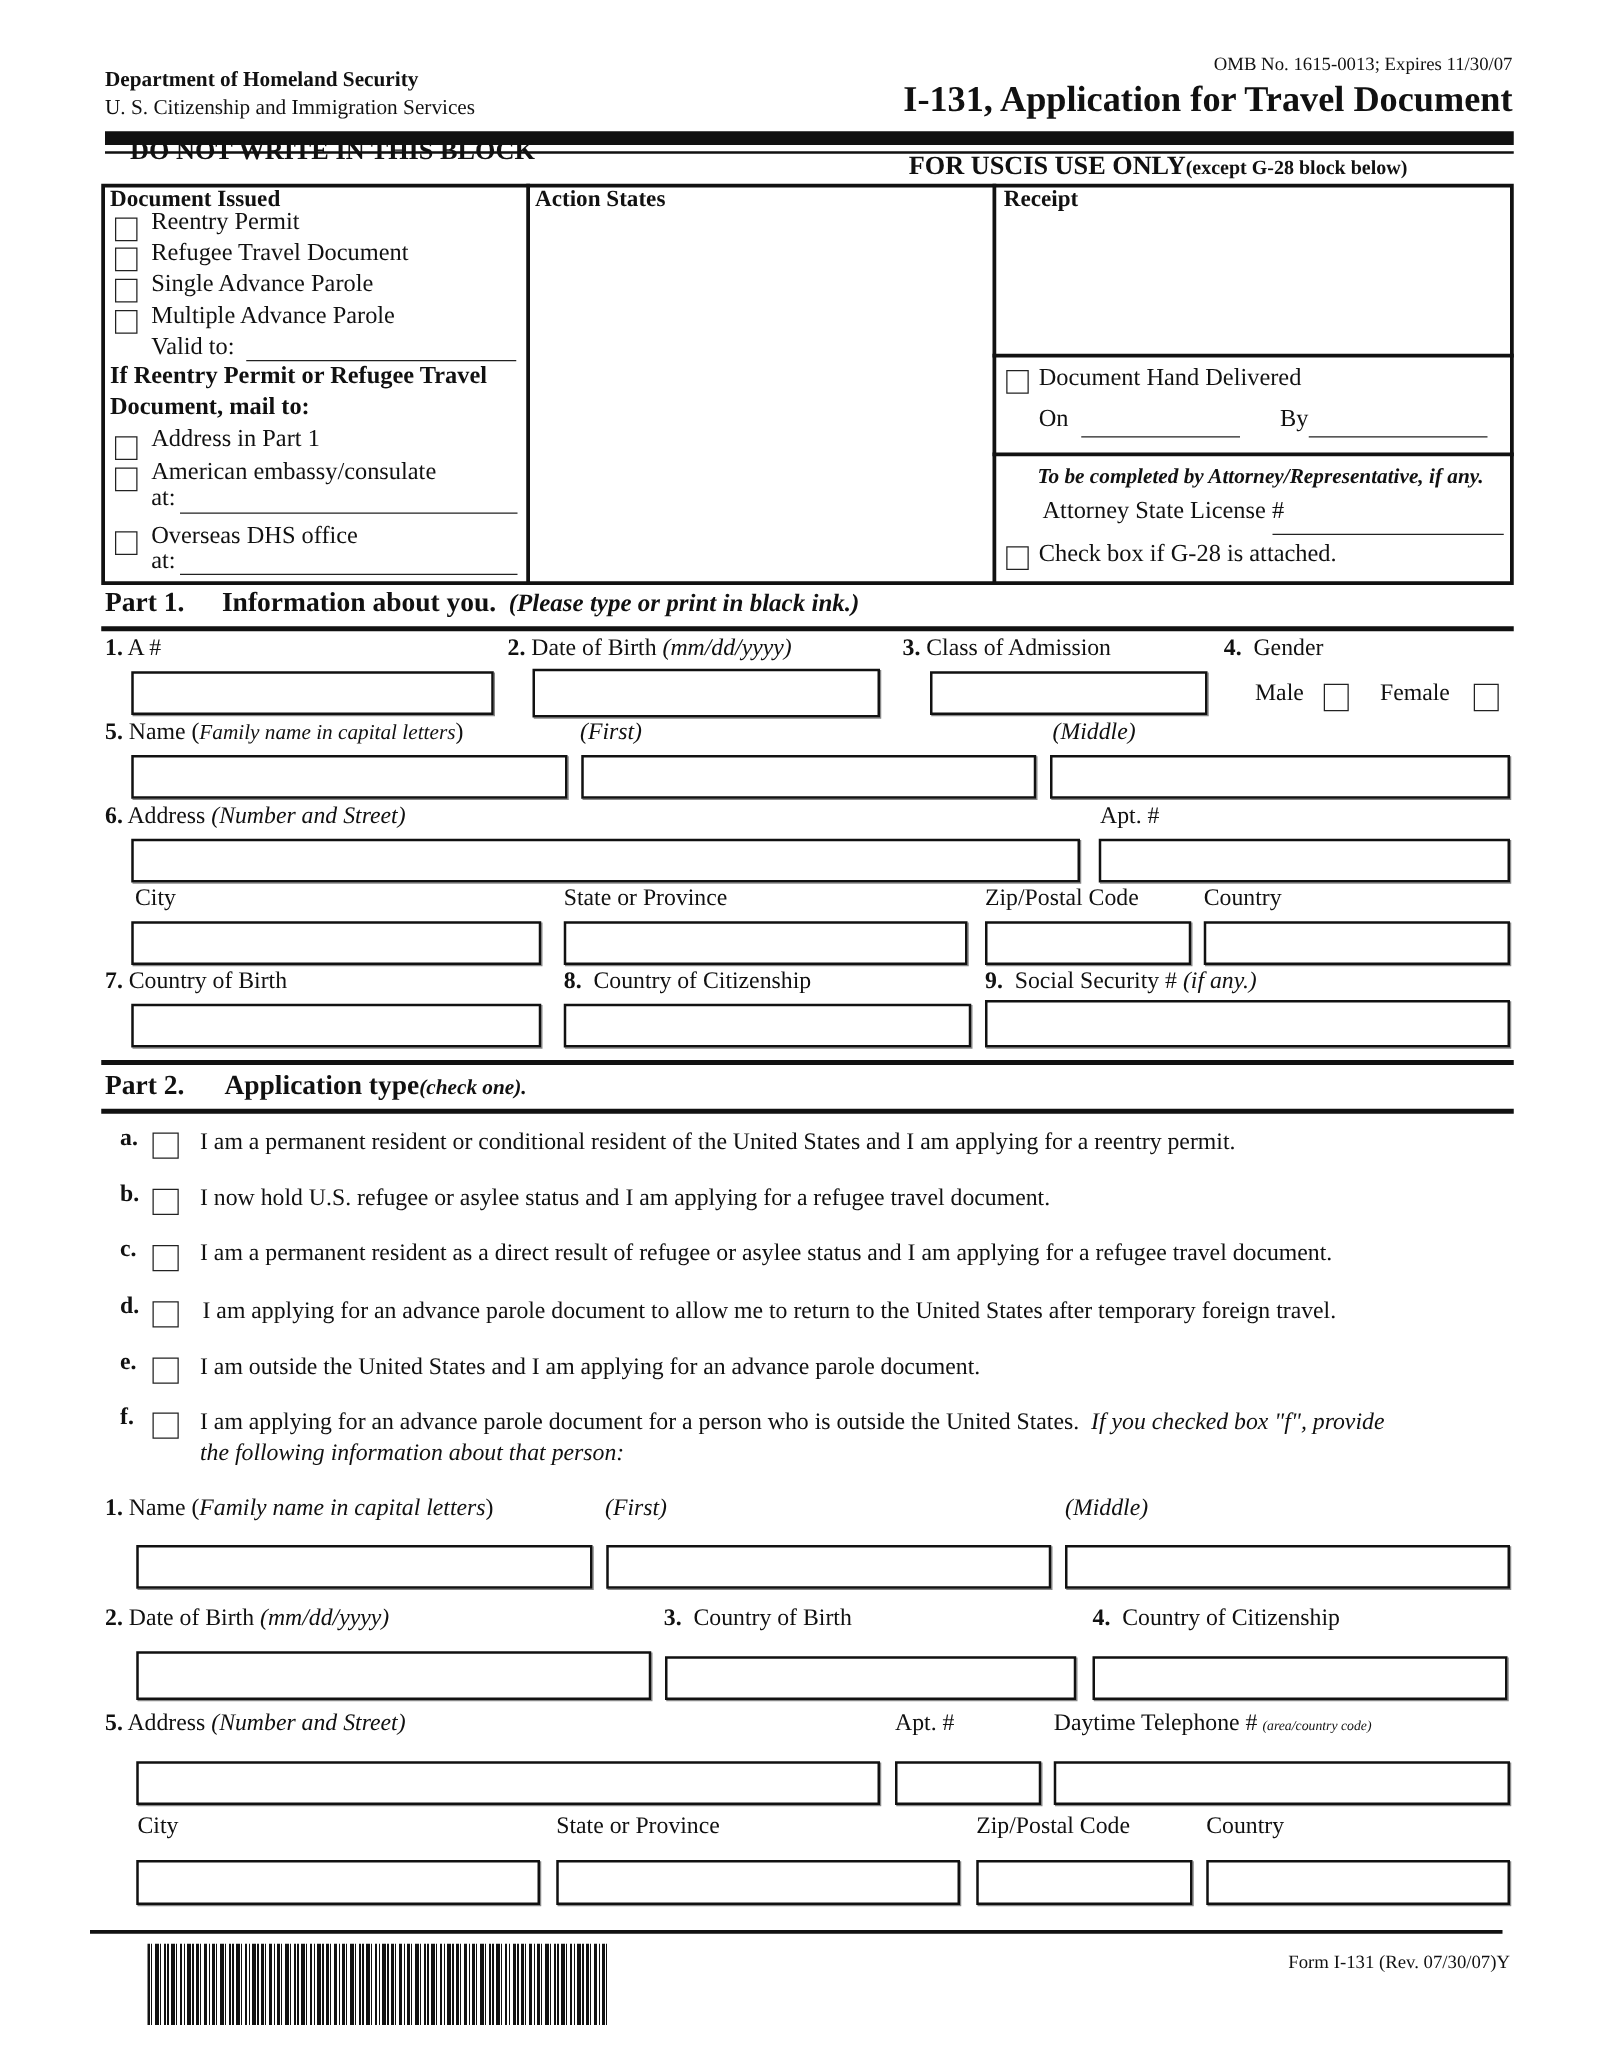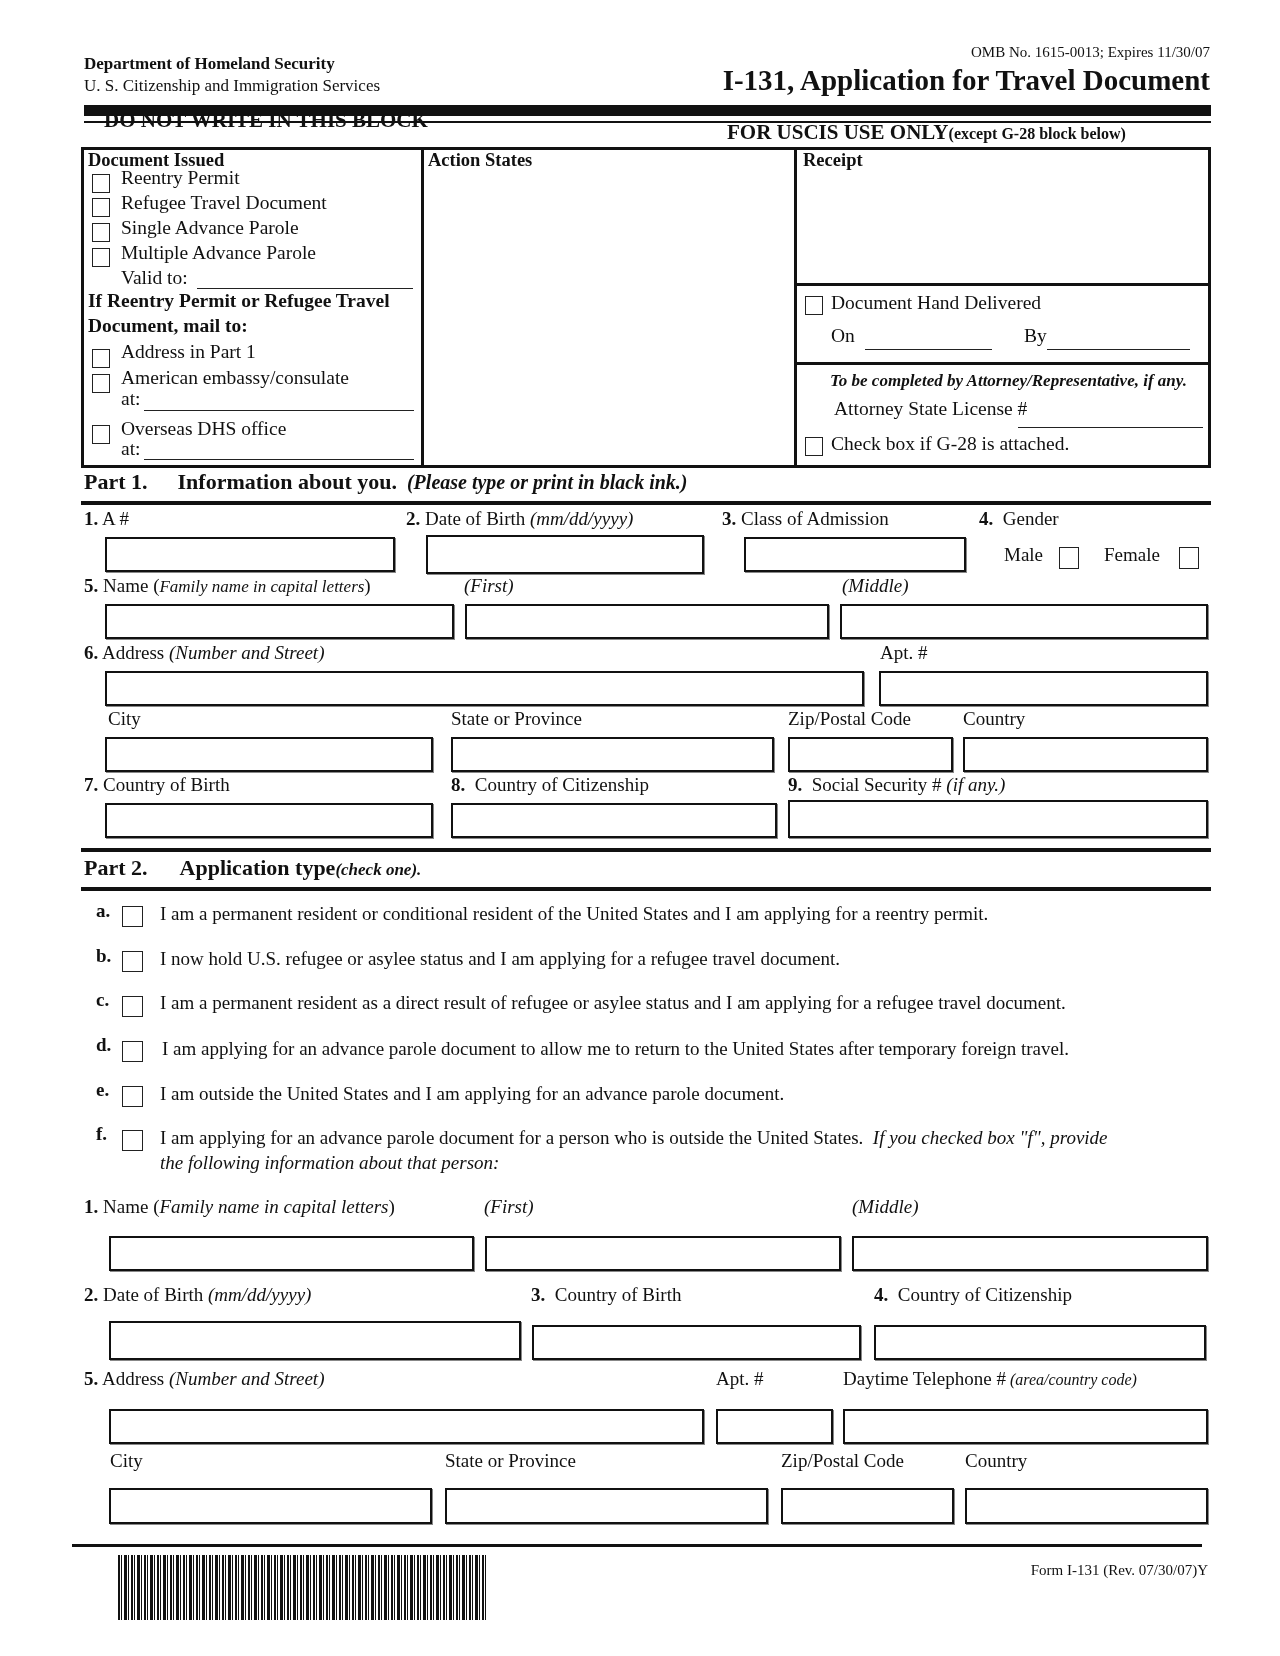--- a/index.html
+++ b/index.html
@@ -178,21 +178,21 @@
 
 <div class="abs lbl" style="left:84px;top:1284px;"><span class="num">2.</span> <span>Date of Birth</span> <span class="i">(mm/dd/yyyy)</span></div>
 <div class="abs lbl" style="left:531px;top:1284px;"><span class="num">3.</span>&nbsp; <span>Country of Birth</span></div>
 <div class="abs lbl" style="left:874px;top:1284px;"><span class="num">4.</span>&nbsp; <span>Country of Citizenship</span></div>
 <input class="field" style="left: 109px; top: 1321px; width: 412px; height: 39px;">
 <input class="field" style="left: 532px; top: 1325px; width: 329px; height: 35px;">
 <input class="field" style="left: 874px; top: 1325px; width: 332px; height: 35px;">
 
 <div class="abs lbl" style="left:84px;top:1368px;"><span class="num">5.</span> <span>Address</span> <span class="i">(Number and Street)</span></div>
 <div class="abs lbl" style="left:716px;top:1368px;">Apt. #</div>
-<div class="abs" style="left:843px;top:1368px;"><span class="lbl">Daytime Telephone #</span> <span class="i" style="font-size:16px;">(area/country code)</span></div>
+<div class="abs" style="left:843px;top:1368px;"><span class="lbl">Daytime Telephone #</span> <span class="i" style="font-size:11px;">(area/country code)</span></div>
 <input class="field" style="left: 109px; top: 1409px; width: 595px; height: 35px;">
 <input class="field" style="left: 716px; top: 1409px; width: 117px; height: 35px;">
 <input class="field" style="left: 843px; top: 1409px; width: 365px; height: 35px;">
 
 <div class="abs lbl" style="left:110px;top:1450px;">City</div>
 <div class="abs lbl" style="left:445px;top:1450px;">State or Province</div>
 <div class="abs lbl" style="left:781px;top:1450px;">Zip/Postal Code</div>
 <div class="abs lbl" style="left:965px;top:1450px;">Country</div>
 <input class="field" style="left: 109px; top: 1488px; width: 323px; height: 36px;">
 <input class="field" style="left: 445px; top: 1488px; width: 323px; height: 36px;">

